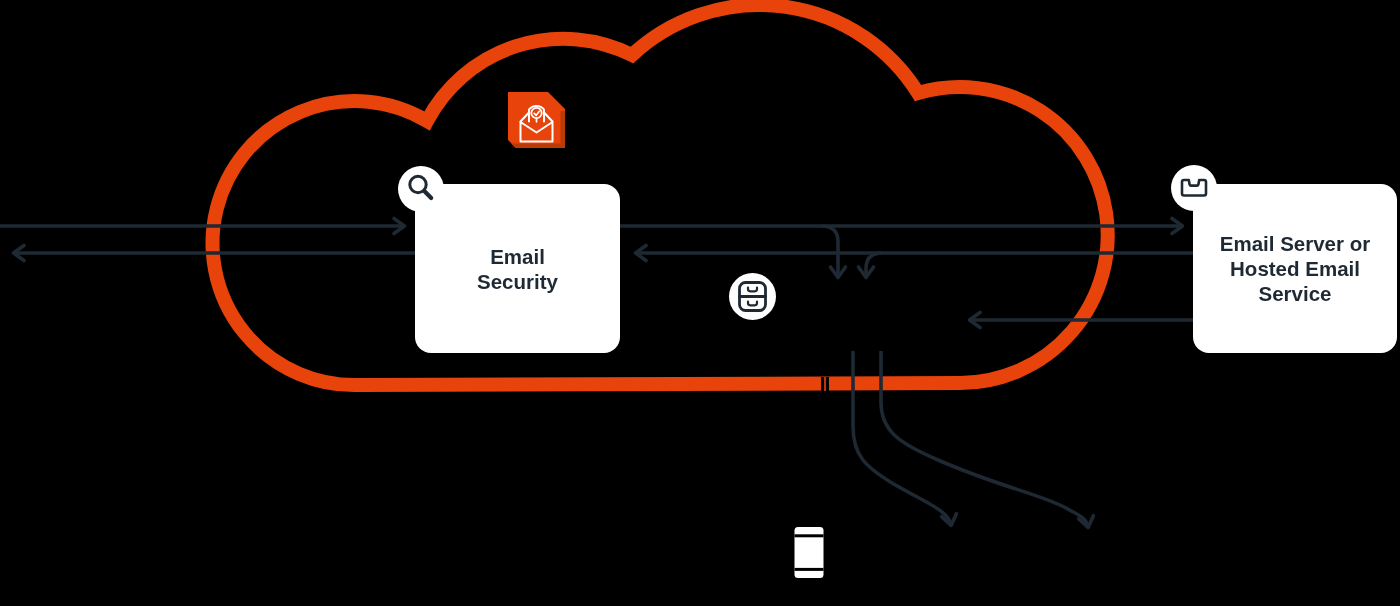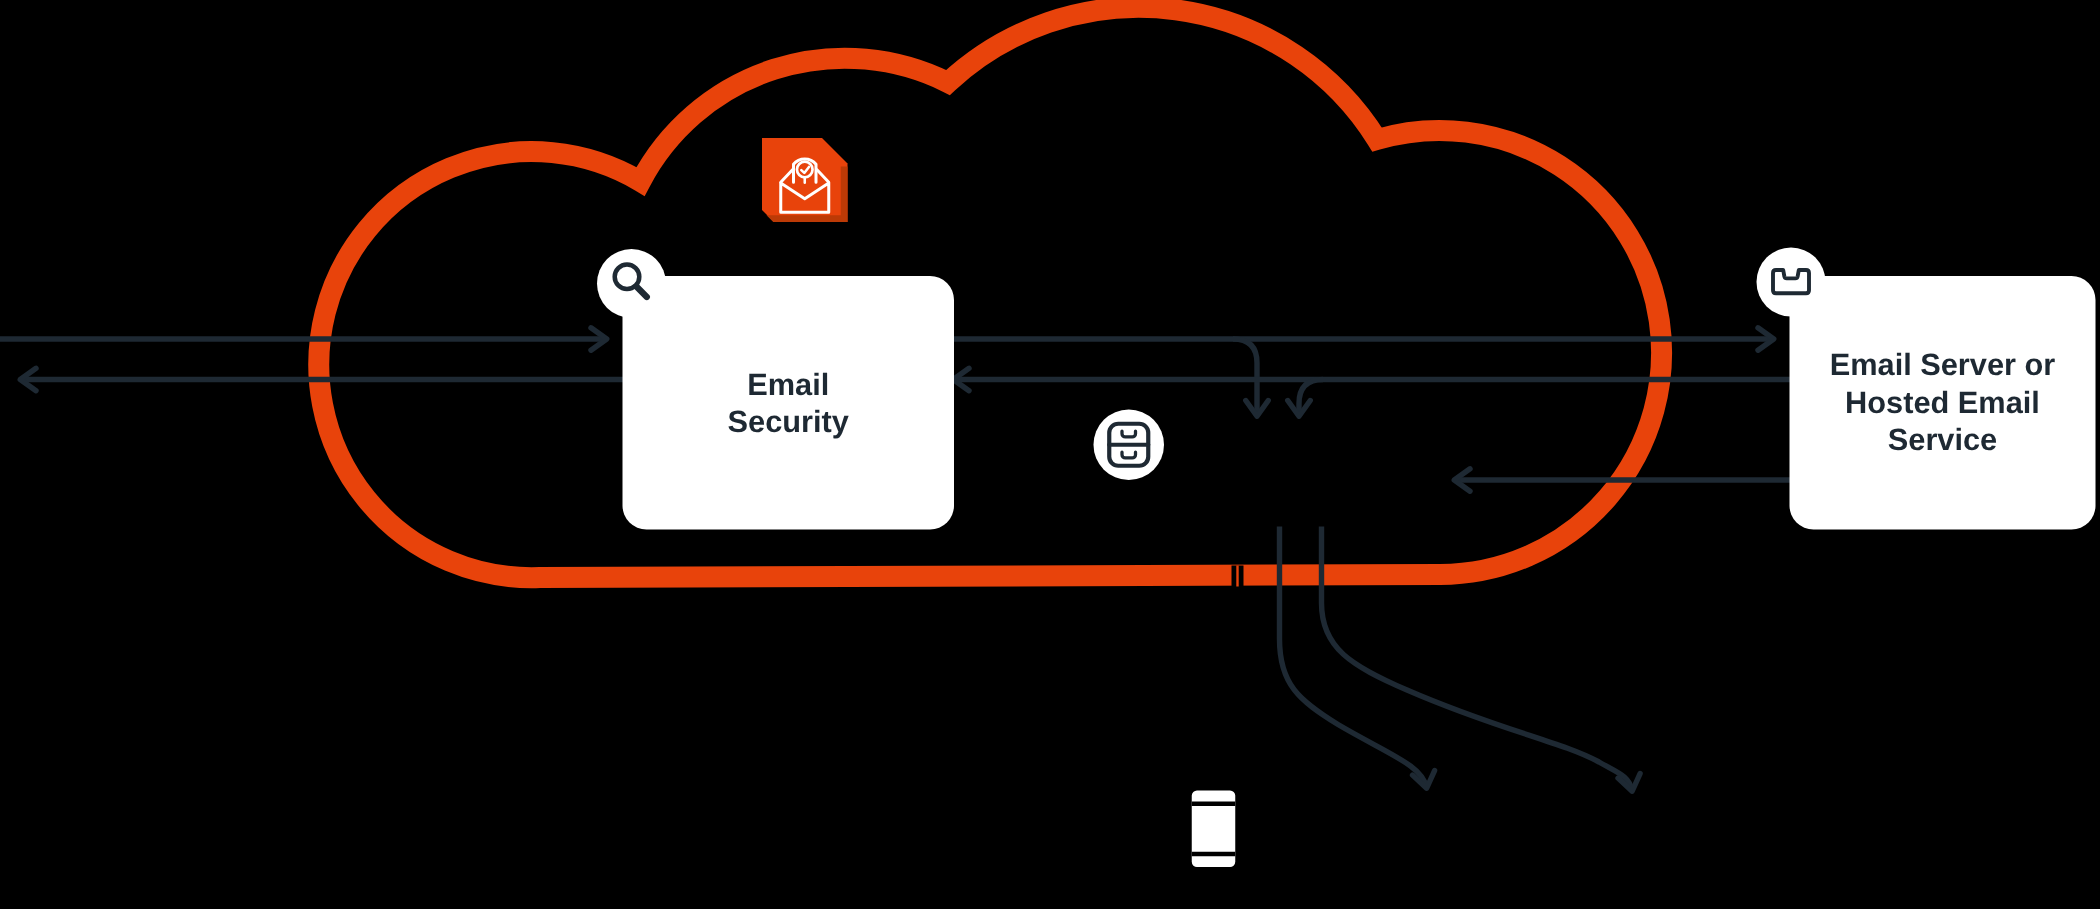--- a/index.html
+++ b/index.html
@@ -17,21 +17,21 @@
   .white-stroke{fill:none;stroke:#fff;stroke-linecap:round;stroke-linejoin:round;}
   .dark-stroke{fill:none;stroke:var(--connector,#1E2933);stroke-linecap:round;stroke-linejoin:round;}
   .node{
     position:absolute;
     background:var(--node-bg,#fff);
     color:var(--node-text,#1E2933);
     display:flex;align-items:center;justify-content:center;
     text-align:center;font-weight:700;font-size:20.5px;line-height:1.22;
     z-index:2;
   }
-  .node-security{left:415px;top:184px;width:221px;height:169px;border-radius:16px;}
+  .node-security{left:415px;top:184px;width:205px;height:169px;border-radius:16px;}
   .node-archive{left:752px;top:288px;width:205px;height:65px;border-radius:20px;}
   .node-server{left:1193px;top:184px;width:204px;height:169px;border-radius:16px;}
   .node-label{display:block;}
   .node-security .node-label{width:110px;}
   .node-server .node-label{width:160px;}
   .badge{
     position:absolute;background:var(--node-bg,#fff);border-radius:50%;
     display:flex;align-items:center;justify-content:center;z-index:3;
   }
   .badge-search{left:398px;top:166px;width:46px;height:46px;}

